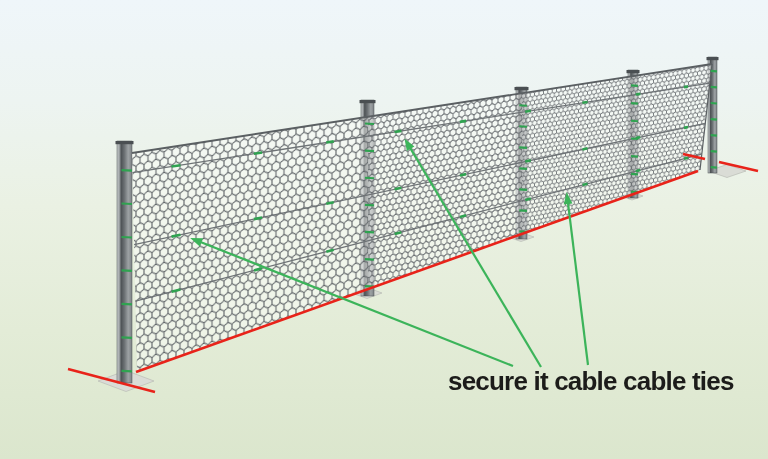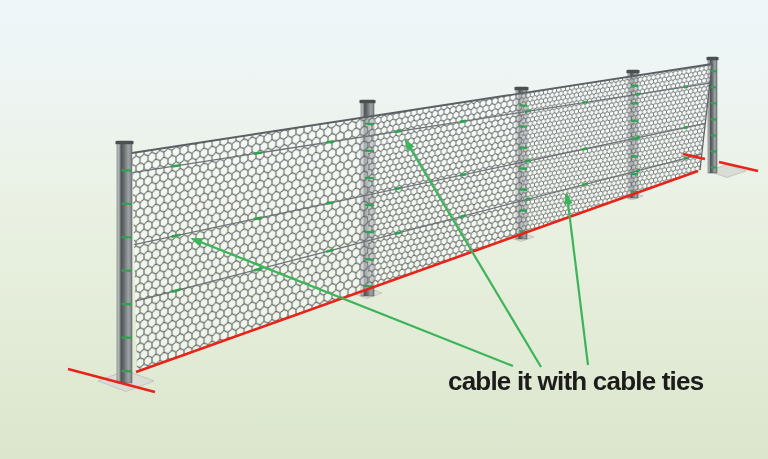--- a/index.html
+++ b/index.html
@@ -150,14 +150,14 @@
       </g>
       <g>
         <line x1="513" y1="366" x2="198.57684942268023" y2="241.2133121146262" stroke="#3cb45a" stroke-width="2.2"></line>
         <polygon points="190.21157528865987,237.8933439426869 202.98836968474623,238.23027859530717 199.74217858329447,246.4096577485715" fill="#3cb45a"></polygon>
         <line x1="541" y1="367" x2="409.0769133645382" y2="146.1509808917454" stroke="#3cb45a" stroke-width="2.2"></line>
         <polygon points="404.4615433177309,138.4245095541273 414.39275603408726,146.47006820362344 406.83798405952734,150.98287447161277" fill="#3cb45a"></polygon>
         <line x1="588" y1="365" x2="567.7355853808779" y2="200.95473879758288" stroke="#3cb45a" stroke-width="2.2"></line>
         <polygon points="566.6322073095611,192.02263060120856 572.4701865228776,203.39267891706388 563.736569619756,204.47153747568476" fill="#3cb45a"></polygon>
       </g>
     </svg>
-  <div id="annotation" style="left: 448px; top: 368px; color: rgb(28, 28, 26);">cable it with cable ties</div>
+  <div id="annotation" style="left: 448px; top: 368px; color: rgb(28, 28, 26);">secure it cable cable ties</div>
 </div>
 
 </body></html>

